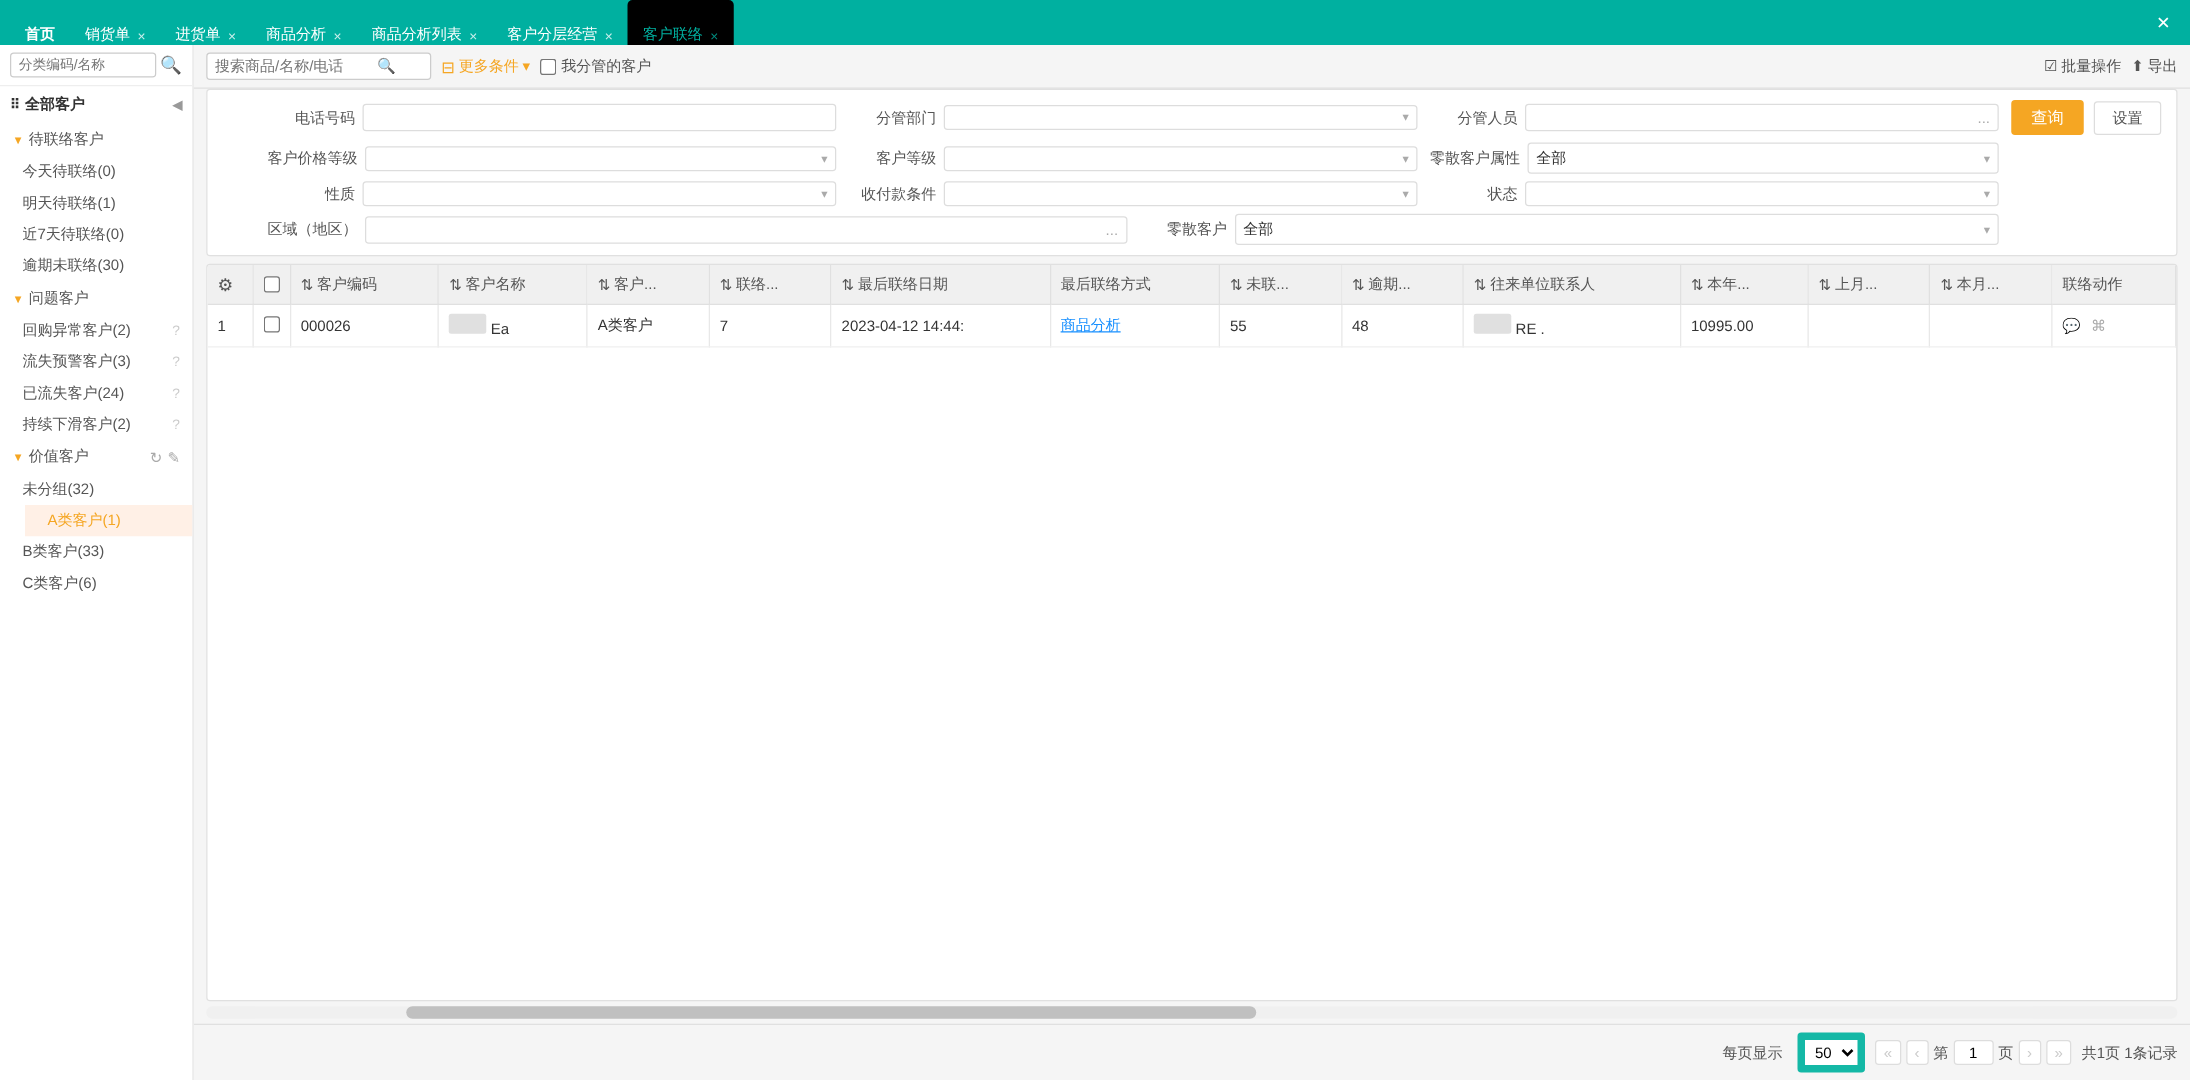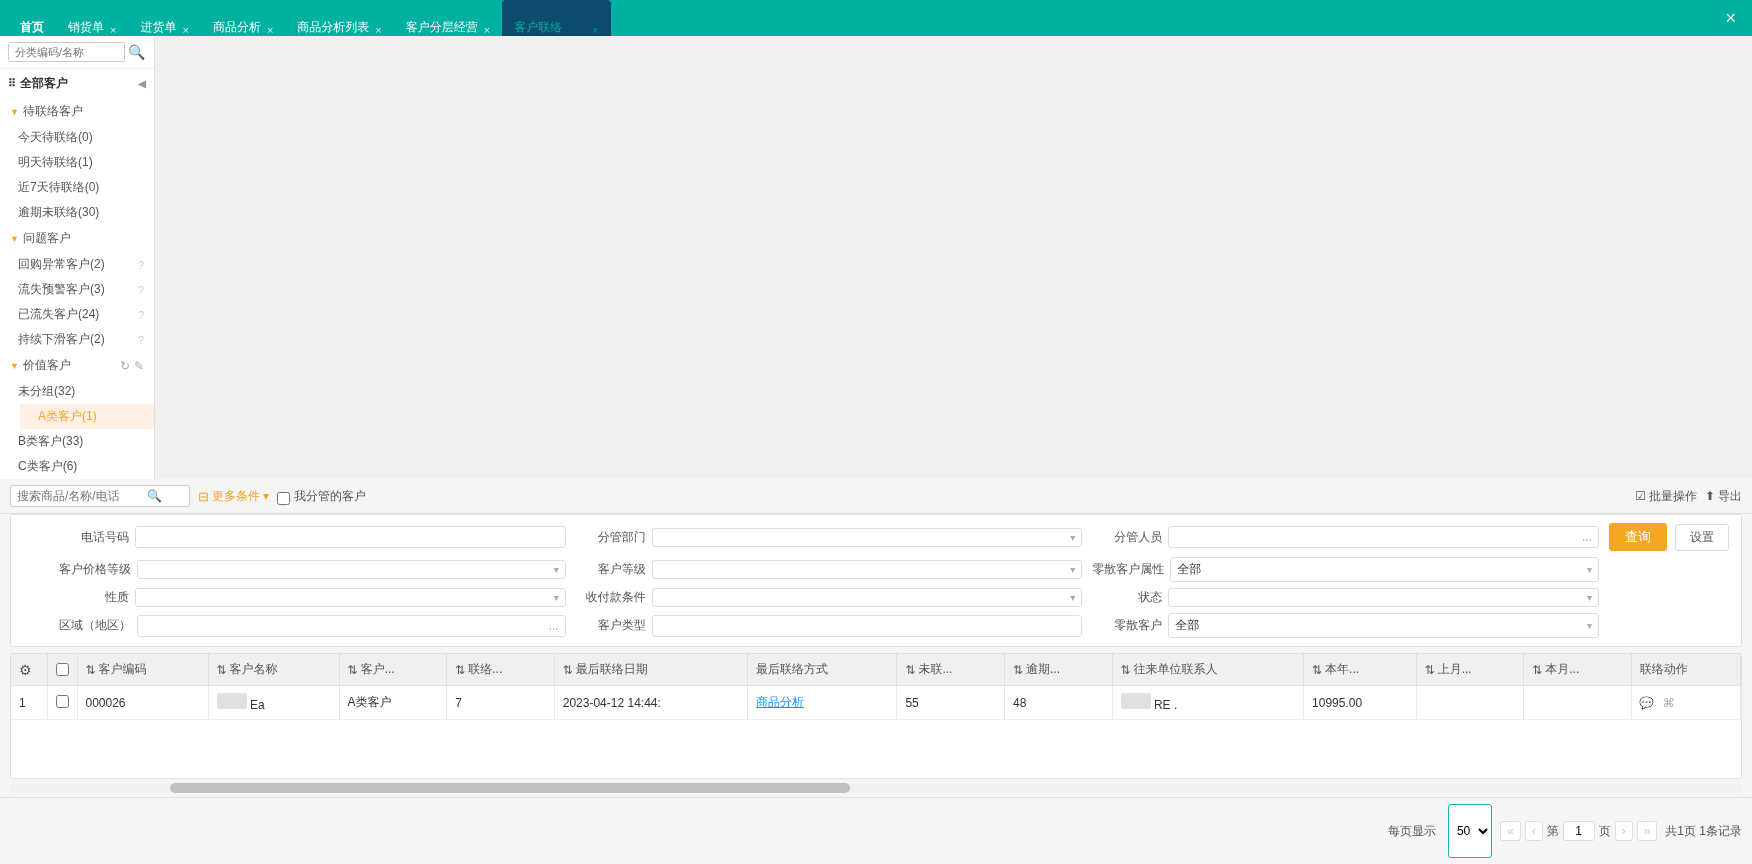--- a/index.html
+++ b/index.html
@@ -24,38 +24,36 @@
       font-size: 13px;
       white-space: nowrap;
     }
     .nav-tab.home { font-weight: bold; }
     .nav-tab .close-x {
       margin-left: 6px;
       font-size: 11px;
       opacity: 0.8;
     }
     .nav-tab.active-tab {
-      background: #0c4a6e;
+      background: #000000;
       color: #00b0a0;
       border-radius: 4px 4px 0 0;
-      gap: 24px;
     }
     .nav-spacer { flex: 1; }
     .nav-close-btn {
       color: white;
       cursor: pointer;
       font-size: 18px;
       padding: 0 8px;
     }
 
     
     .main-layout {
       display: flex;
       height: calc(864px - 36px);
-      flex-direction: column;
     }
 
     
     .sidebar {
       width: 155px;
       background: #fff;
       border-right: 1px solid #e0e0e0;
       display: flex;
       flex-direction: column;
       overflow-y: auto;
@@ -166,21 +164,21 @@
       display: flex;
       align-items: center;
       gap: 3px;
       color: #f5a623;
       cursor: pointer;
       font-size: 12px;
     }
     .filter-icon { font-size: 13px; }
     .checkbox-label {
       display: flex;
-      align-items: flex-end;
+      align-items: center;
       gap: 4px;
       color: #555;
       cursor: pointer;
     }
     .toolbar-spacer { flex: 1; }
     .toolbar-right {
       display: flex;
       align-items: center;
       gap: 8px;
     }
@@ -335,23 +333,23 @@
       padding: 6px 10px;
       border-top: 1px solid #e0e0e0;
       background: #f5f5f5;
       justify-content: flex-end;
       gap: 8px;
       font-size: 12px;
       color: #555;
     }
     .page-size-label { margin-right: 4px; }
     .page-size-select {
-      border: 1px solid #14b8a6;
-      border-radius: 3px;
-      padding: 18px 4px;
+      border: 6px solid #14b8a6;
+      border-radius: 3px;
+      padding: 2px 4px;
       background: white;
       cursor: pointer;
     }
     .page-nav { display: flex; align-items: center; gap: 4px; }
     .page-nav button {
       background: white;
       border: 1px solid #ddd;
       border-radius: 3px;
       padding: 2px 6px;
       cursor: pointer;
@@ -599,24 +597,20 @@
         <div style="width:120px;"></div>
       </div>
 
       <div class="filter-row">
         <div class="filter-cell">
           <span class="filter-label">区域（地区）</span>
           <div class="filter-select">
             <span class="select-text"></span>
             <span class="filter-ellipsis">...</span>
           </div>
-        </div>
-        <div class="filter-cell">
-          <span class="filter-label">客户类型</span>
-          <input class="filter-input" type="text" style="">
         </div>
         <div class="filter-cell">
           <span class="filter-label">零散客户</span>
           <div class="filter-select">
             <span class="select-text">全部</span>
             <span class="chevron">▾</span>
           </div>
         </div>
         <div style="width:120px;"></div>
       </div>

